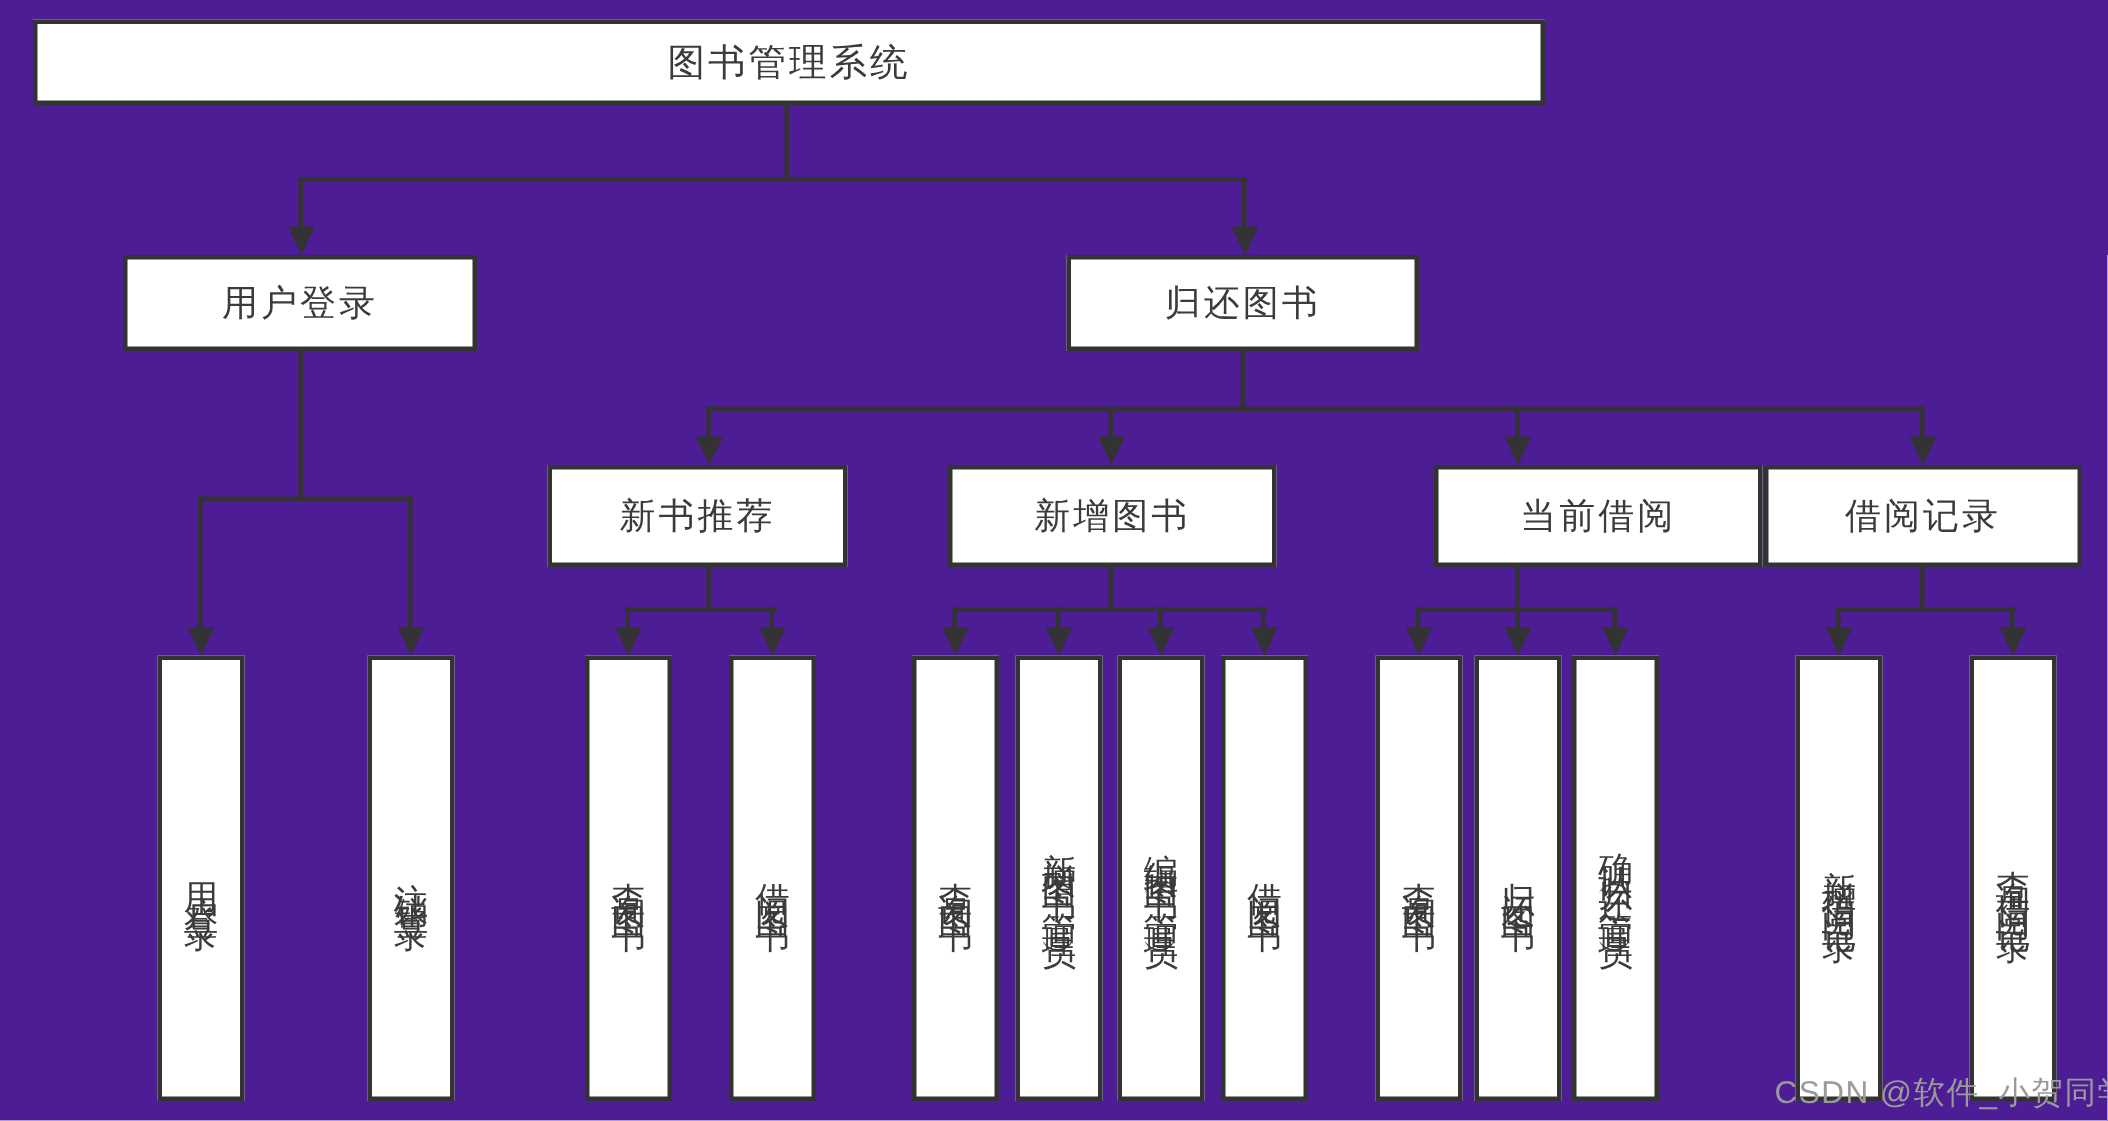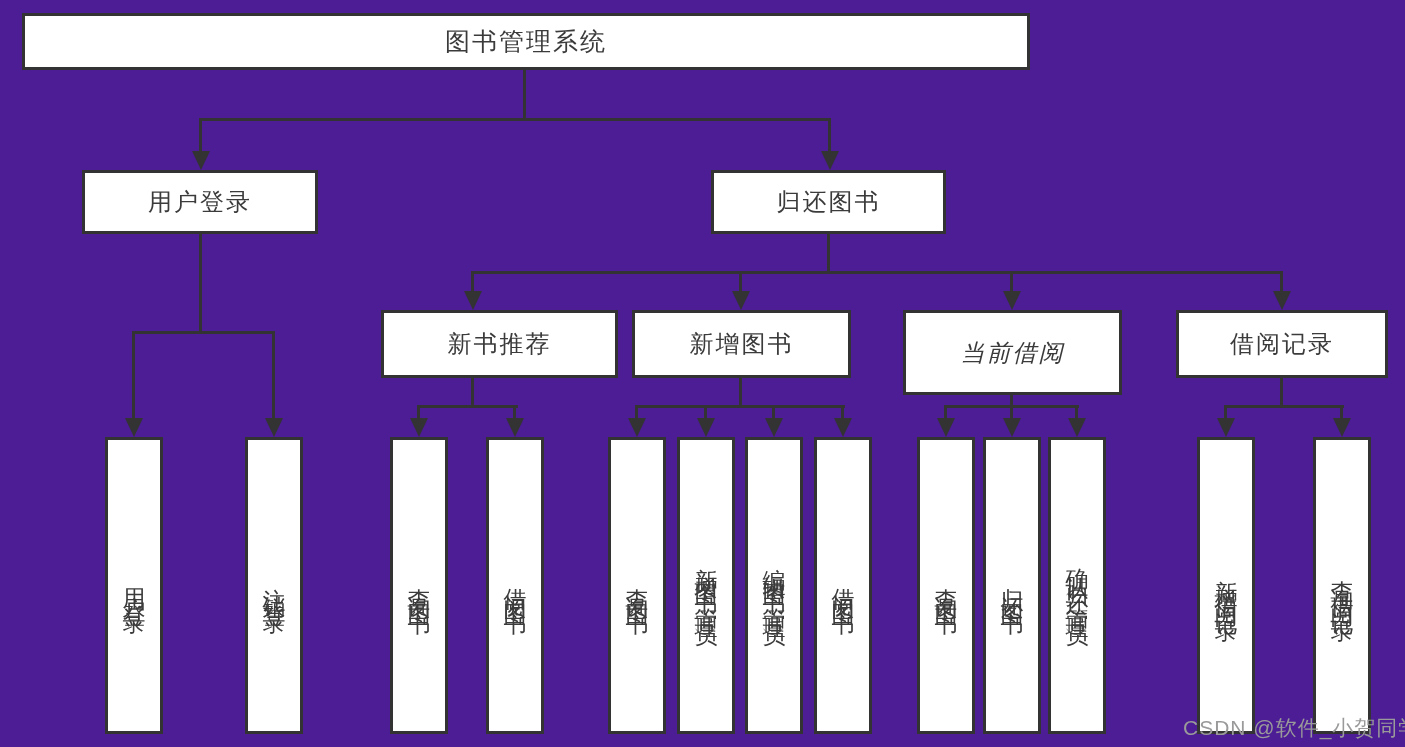--- a/index.html
+++ b/index.html
@@ -52,25 +52,25 @@
 <body>
 
 <div class="canvas">
 
   <div class="box hlabel" style="left:22px;top:13px;width:1008px;height:57px;font-size:25px;">图书管理系统</div>
 
   <div class="box hlabel" style="left:82px;top:170px;width:236px;height:64px;">用户登录</div>
 
   <div class="box hlabel" style="left:711px;top:170px;width:235px;height:64px;">归还图书</div>
 
-  <div class="box hlabel" style="left:365px;top:310px;width:237px;height:68px;margin-left:16px;">新书推荐</div>
+  <div class="box hlabel" style="left:365px;top:310px;width:200px;height:68px;">新书推荐</div>
 
   <div class="box hlabel" style="left:632px;top:310px;width:219px;height:68px;">新增图书</div>
 
-  <div class="box hlabel" style="left:903px;top:310px;width:219px;height:85px;font-style:italic;">当前借阅</div>
+  <div class="box hlabel" style="left:956px;top:310px;width:219px;height:68px;">当前借阅</div>
 
   <div class="box hlabel" style="left:1176px;top:310px;width:212px;height:68px;">借阅记录</div>
 
   <div class="box leaf" style="left:105px;top:437px;width:58px;height:297px;">用户登录</div>
   <div class="box leaf" style="left:245px;top:437px;width:58px;height:297px;">注销登录</div>
 
   <div class="box leaf" style="left:390px;top:437px;width:58px;height:297px;">查询图书</div>
   <div class="box leaf" style="left:486px;top:437px;width:58px;height:297px;">借阅图书</div>
 
   <div class="box leaf" style="left:608px;top:437px;width:58px;height:297px;">查询图书</div>

